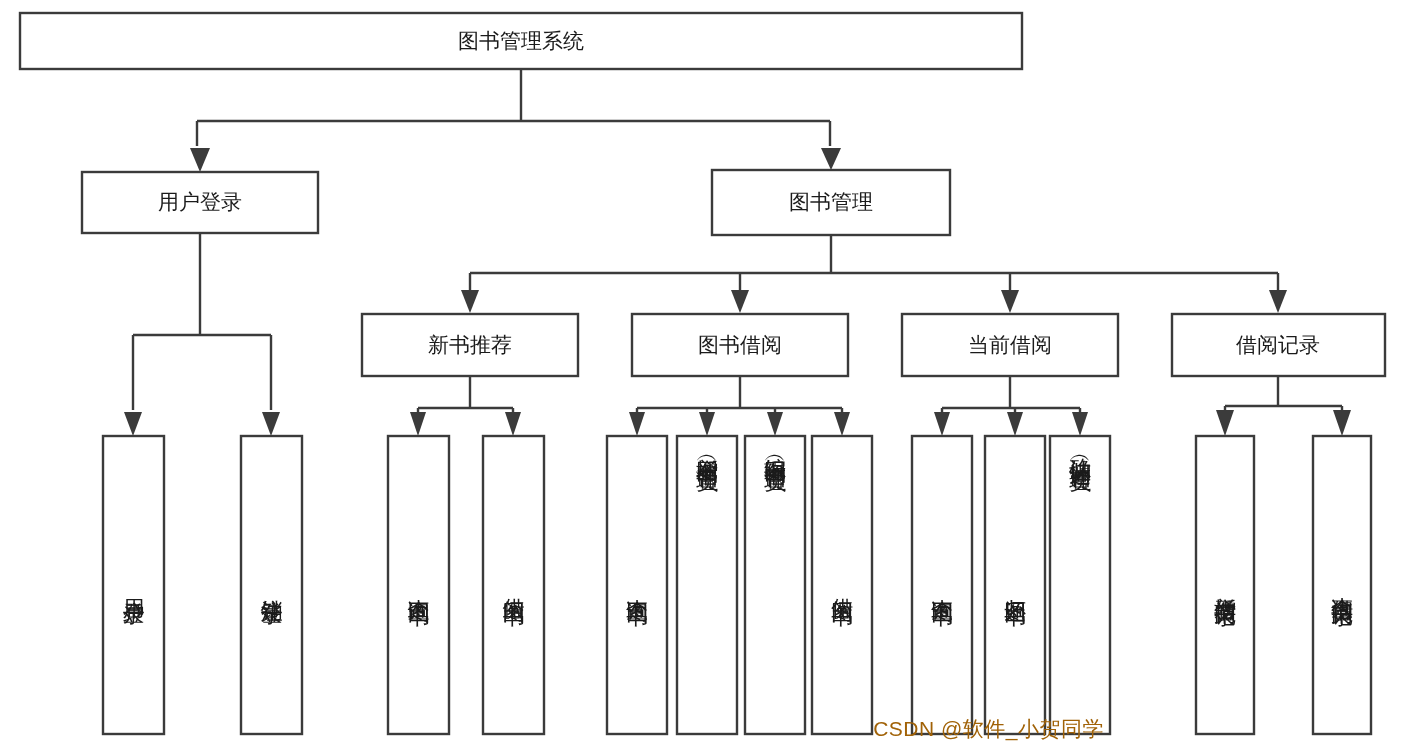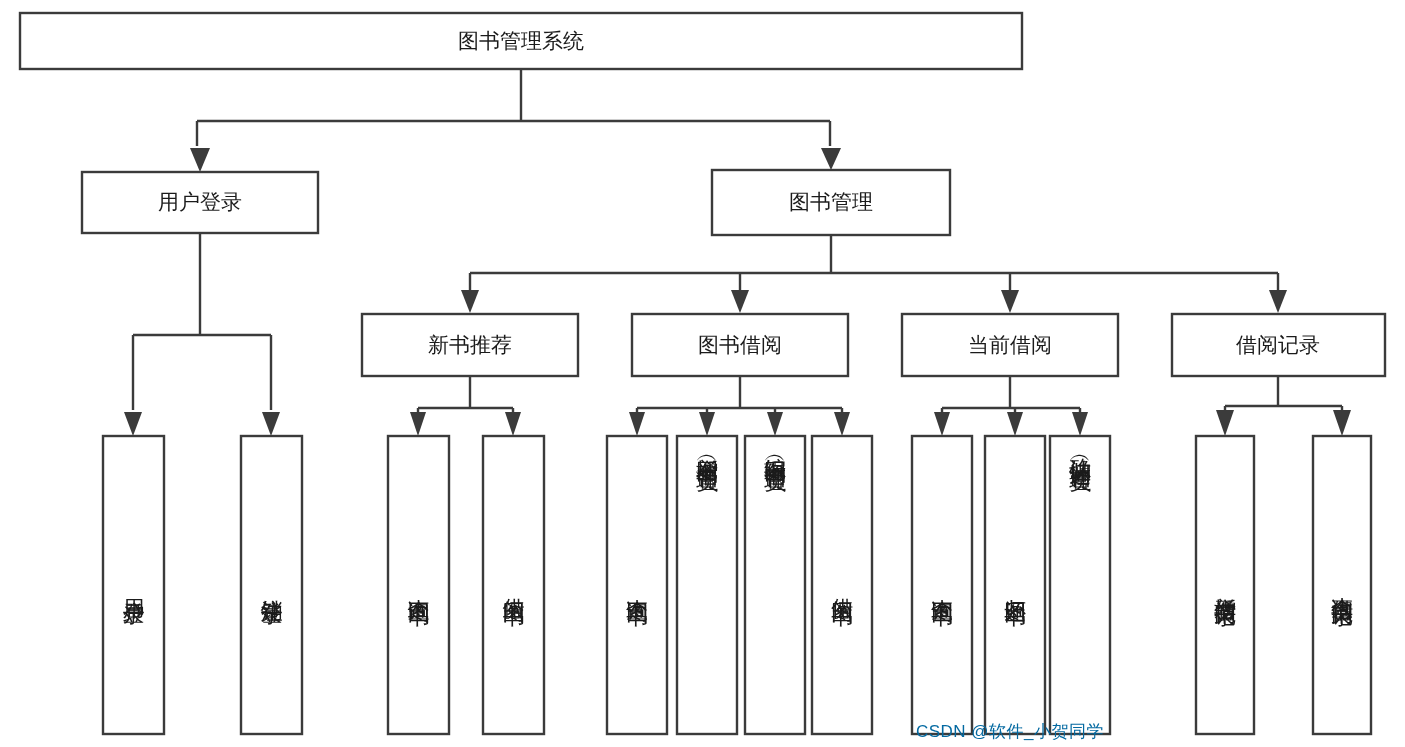--- a/index.html
+++ b/index.html
@@ -65,22 +65,22 @@
     letter-spacing: 2px;
     color: #1b1b1b;
     white-space: nowrap;
     text-align: center;
   }
   #watermark {
     position: absolute;
     right: 8px;
     bottom: 4px;
     font-family: "Liberation Sans", "DejaVu Sans", sans-serif;
-    font-size: 17px;
-    color: #0369a1;
+    font-size: 21px;
+    color: #a16207;
     letter-spacing: 0.5px;
     user-select: none;
     white-space: nowrap;
   }
 </style>
 </head>
 <body>
 
 <div id="diagram-root">
 

